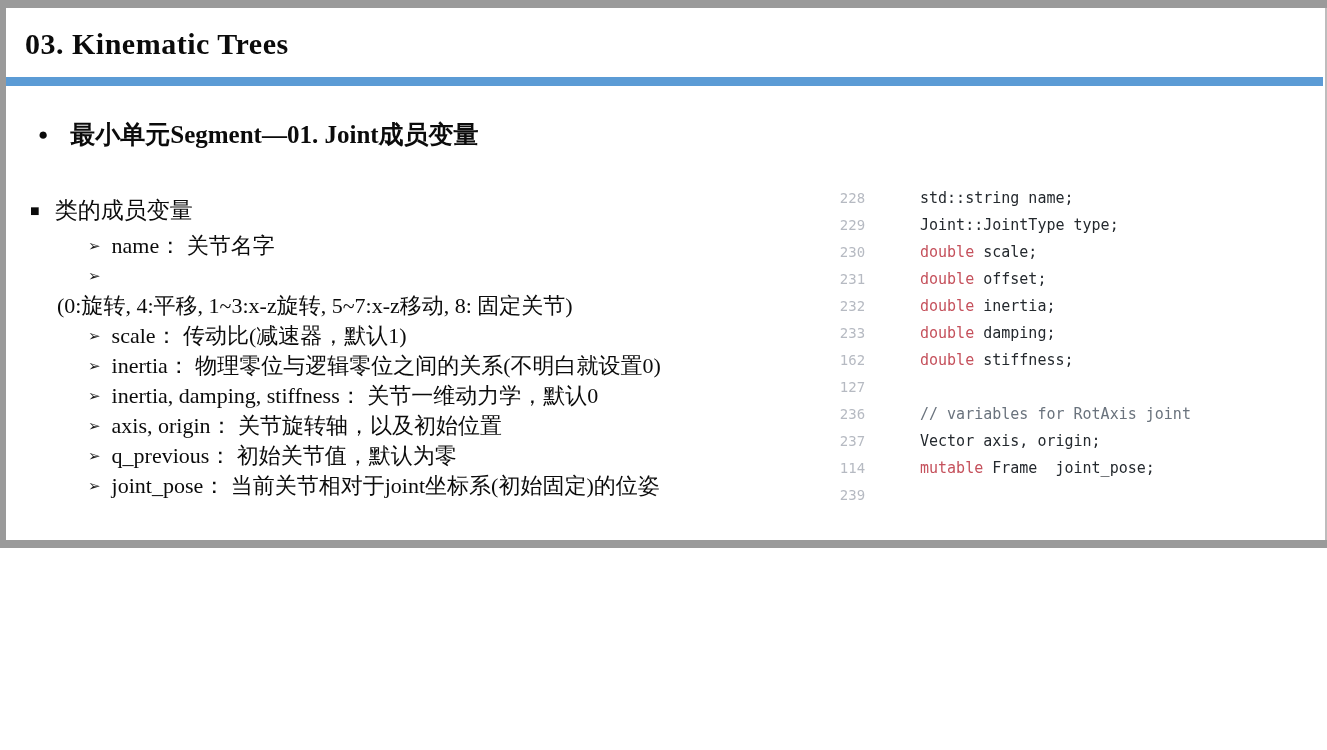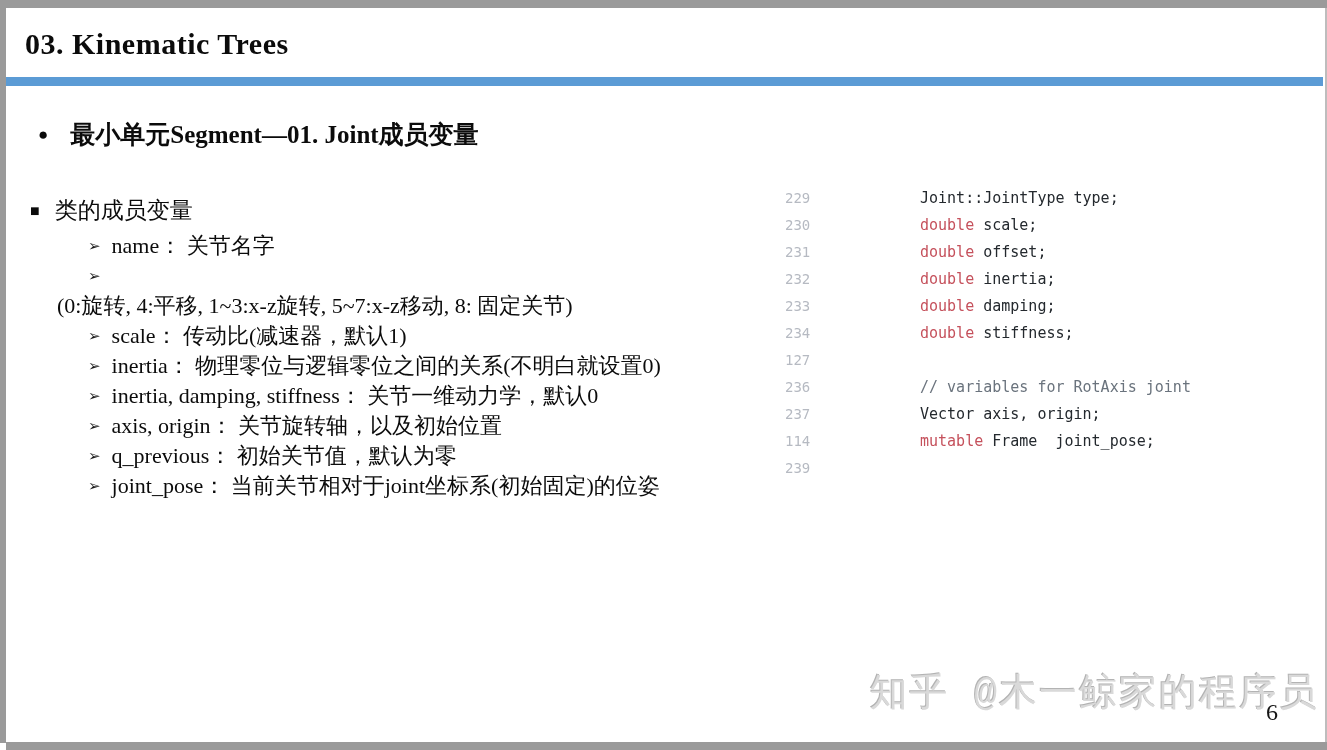--- a/index.html
+++ b/index.html
@@ -1,22 +1,22 @@
 <!DOCTYPE html>
 <html style="--frame: #9A9A9A; --blue: #5B9BD5; --kw: #C5515C; --comment: #6A737D; --ln: #B6BAC2; --codetext: #24292E; --wm: #D9D9D9;"><head>
 <meta charset="utf-8">
 <style>
   :root{
     --frame:#9A9A9A; --blue:#5B9BD5; --kw:#C5515C; --comment:#6A737D;
     --ln:#B6BAC2; --wm:#D9D9D9; --codetext:#24292E;
   }
   html,body{margin:0;padding:0;background:#fff;}
   .slide{
-    position:relative;width:1327px;height:750px;background:#ffffff;
-    font-family:"Liberation Serif","DejaVu Serif",serif;color:#0b0b0b;overflow:hidden;
+    position:relative;width:1327px;height:548px;background:#ffffff;
+    font-family:"Liberation Serif","DejaVu Serif",serif;color:#0b0b0b;overflow:hidden;text-align:center;
   }
   .bar-top{position:absolute;top:0;left:0;width:100%;height:8px;background:var(--frame);}
   .bar-left{position:absolute;top:8px;left:0;width:6px;height:735px;background:var(--frame);}
   .bar-bottom{position:absolute;bottom:0;left:6px;right:0;height:8px;background:var(--frame);}
   .bar-right{position:absolute;top:8px;right:0;width:2px;bottom:8px;background:#bdbdbd;}
   .title{position:absolute;left:25px;top:27px;font-size:30px;font-weight:bold;letter-spacing:.5px;}
   .divider{position:absolute;left:6px;top:77px;width:1317px;height:9px;background:var(--blue);}
   .heading{position:absolute;left:38px;top:118px;font-size:25px;font-weight:bold;display:flex;align-items:center;}
   .heading .dot{font-size:17px;margin-right:22px;line-height:1;}
   .subheading{position:absolute;left:30px;top:195px;font-size:23px;display:flex;align-items:center;}
@@ -93,41 +93,45 @@
       <span>q_previous： 初始关节值，默认为零</span>
     </div>
     <div class="row">
       <span class="marker">➢</span>
       <span>joint_pose： 当前关节相对于joint坐标系(初始固定)的位姿</span>
     </div>
   </div>
 
   <div class="code">
       <div class="cline">
+        <span class="ln">228</span>
+        <span class="ctext"><span class="tk-plain">std::string name;</span></span>
+      </div>
+      <div class="cline">
         <span class="ln">229</span>
         <span class="ctext"><span class="tk-plain">Joint::JointType type;</span></span>
       </div>
       <div class="cline">
         <span class="ln">230</span>
         <span class="ctext"><span class="tk-kw">double</span><span class="tk-plain"> scale;</span></span>
       </div>
       <div class="cline">
         <span class="ln">231</span>
         <span class="ctext"><span class="tk-kw">double</span><span class="tk-plain"> offset;</span></span>
       </div>
       <div class="cline">
         <span class="ln">232</span>
         <span class="ctext"><span class="tk-kw">double</span><span class="tk-plain"> inertia;</span></span>
       </div>
       <div class="cline">
         <span class="ln">233</span>
         <span class="ctext"><span class="tk-kw">double</span><span class="tk-plain"> damping;</span></span>
       </div>
       <div class="cline">
-        <span class="ln">234</span>
+        <span class="ln">162</span>
         <span class="ctext"><span class="tk-kw">double</span><span class="tk-plain"> stiffness;</span></span>
       </div>
       <div class="cline">
         <span class="ln">127</span>
         <span class="ctext"></span>
       </div>
       <div class="cline">
         <span class="ln">236</span>
         <span class="ctext"><span class="tk-comment">// variables for RotAxis joint</span></span>
       </div>

